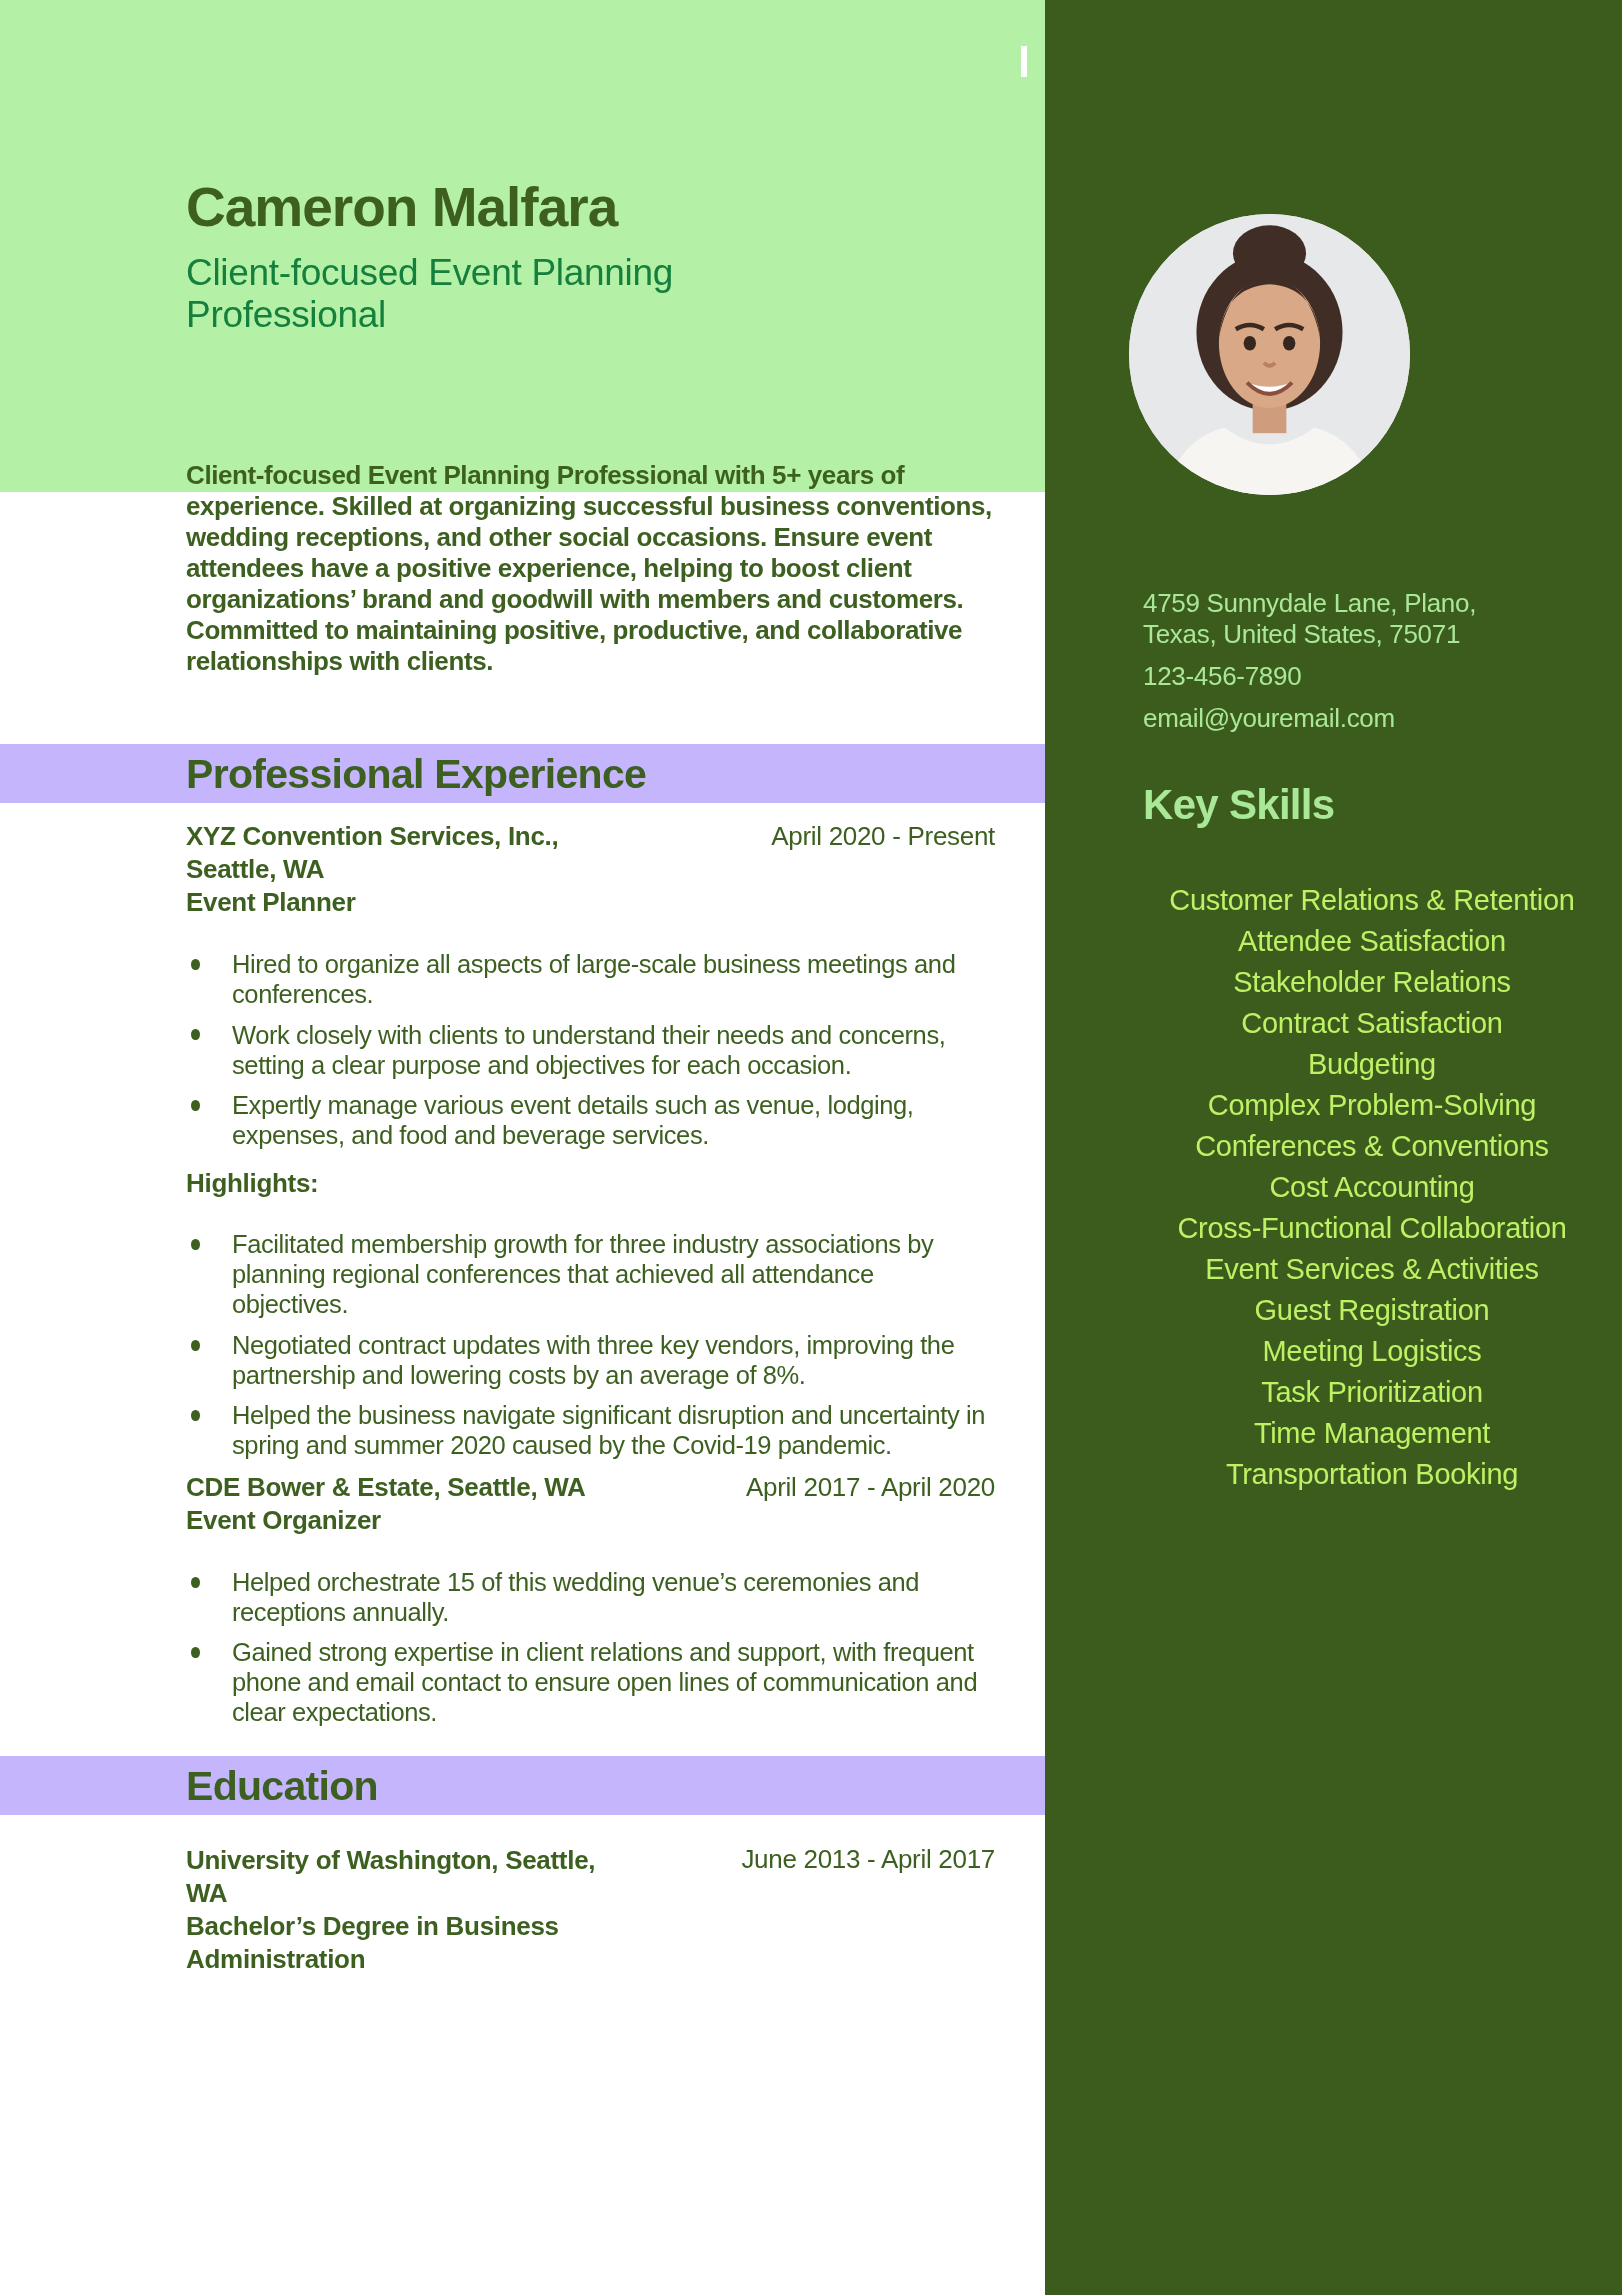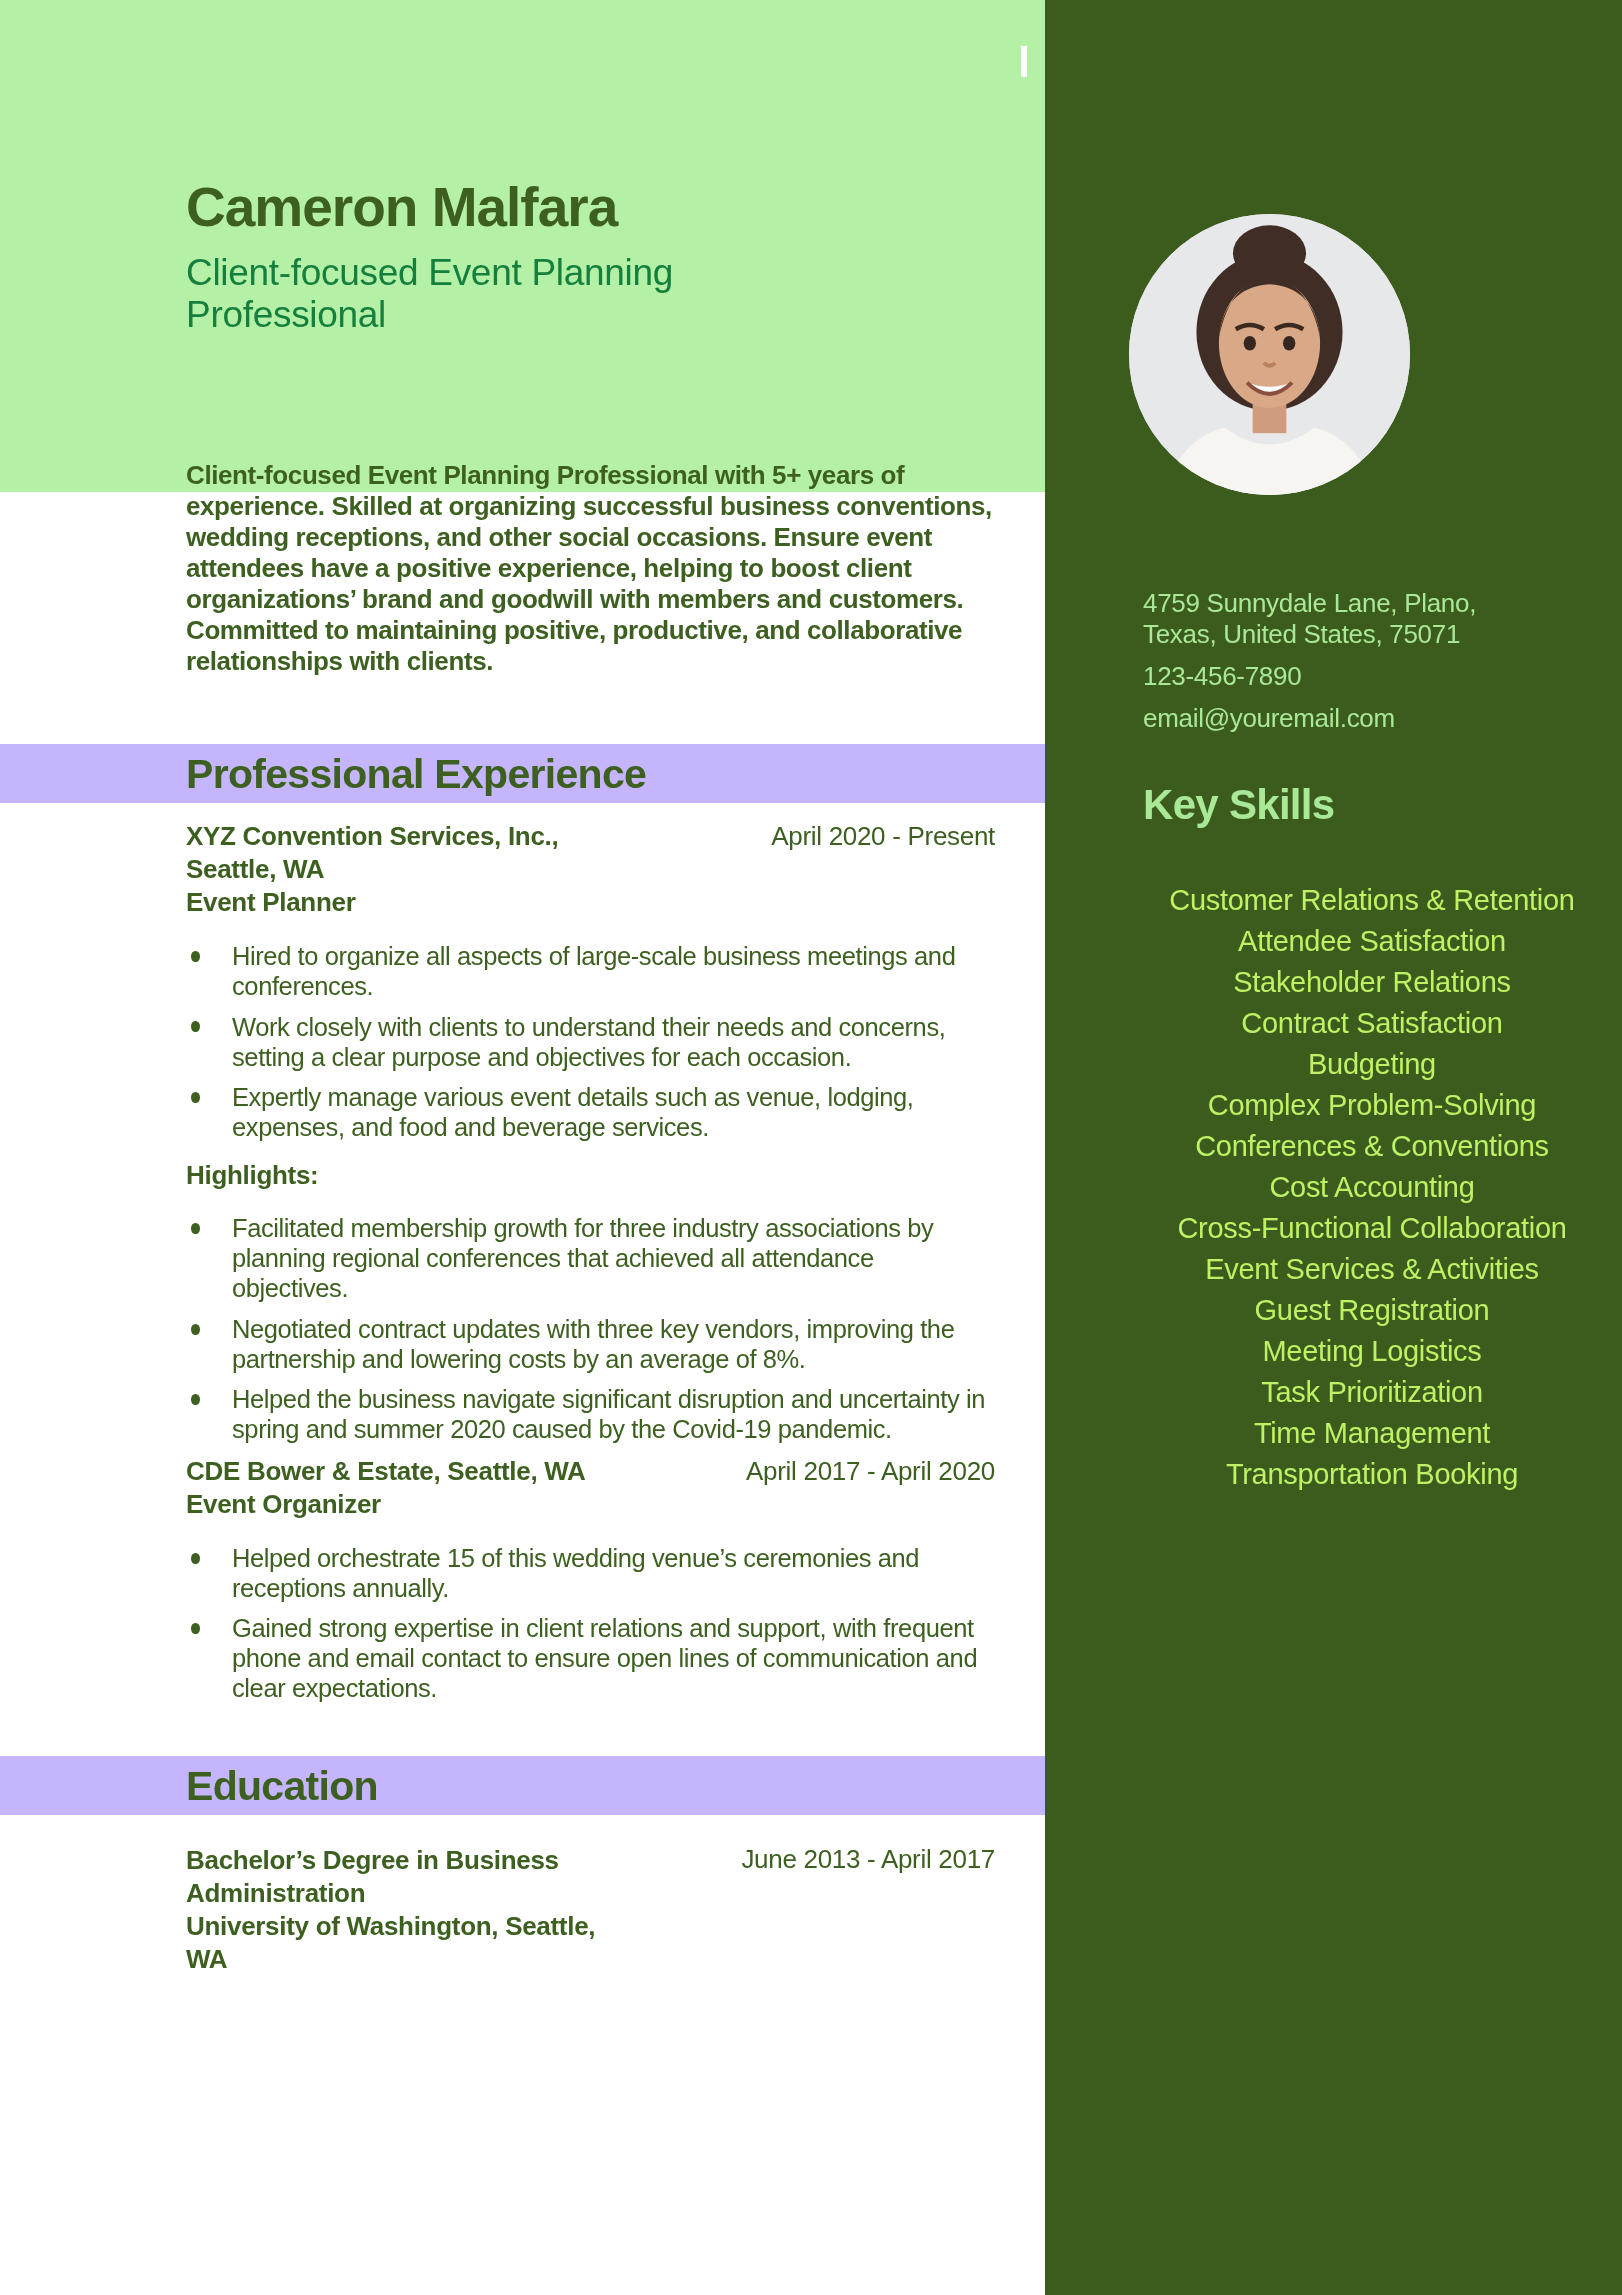--- a/index.html
+++ b/index.html
@@ -28,21 +28,21 @@
   .summary{position:absolute;left:186px;top:460px;width:815px;font-size:26px;font-weight:bold;
            line-height:31px;letter-spacing:-0.4px;color:#3d6020;}
   .band{position:absolute;left:0;width:1045px;height:59px;background:#c4b5fd;}
   .band-experience{top:744px;}
   .band-education{top:1756px;}
   .band-title{position:absolute;left:186px;top:50%;transform:translateY(-50%);
               font-size:41px;font-weight:bold;letter-spacing:-0.7px;color:#3d6020;}
   .main-flow{position:absolute;left:186px;top:820px;width:809px;}
   .job-head{position:relative;font-size:26px;font-weight:bold;line-height:33px;letter-spacing:-0.3px;}
   .job-dates{position:absolute;right:0;top:0;font-weight:normal;font-size:26px;letter-spacing:-0.3px;}
-  ul.bullets{list-style:none;margin:22px 0 0 0;padding:0;}
+  ul.bullets{list-style:none;margin:30px 0 0 0;padding:0;}
   ul.bullets li{position:relative;padding-left:46px;margin-bottom:10.5px;
                 font-size:25.5px;line-height:30px;letter-spacing:-0.4px;}
   ul.bullets li::before{content:"";position:absolute;left:5.2px;top:9.8px;width:8.5px;height:11px;
                         border-radius:50%;background:#3d6020;}
   .highlights-label{margin-top:18.3px;font-size:26px;font-weight:bold;letter-spacing:-0.3px;}
   .job2{margin-top:7.9px;}
   .edu-row{position:absolute;left:186px;top:1844px;width:809px;}
   .edu-left{width:445px;font-size:26px;font-weight:bold;line-height:33px;letter-spacing:-0.3px;}
   .edu-dates{position:absolute;right:0;top:0;font-size:26px;letter-spacing:-0.3px;}
 </style>
@@ -167,20 +167,20 @@
     </div>
 
   </div>
 
   <div class="band band-education">
     <div class="band-title">Education</div>
   </div>
 
   <div class="edu-row">
     <div class="edu-left">
+      <div>University of Washington, Seattle, WA</div>
       <div>Bachelor’s Degree in Business Administration</div>
-      <div>University of Washington, Seattle, WA</div>
     </div>
     <div class="edu-dates">June 2013 - April 2017</div>
   </div>
 
 </div>
 
 
 </body></html>

